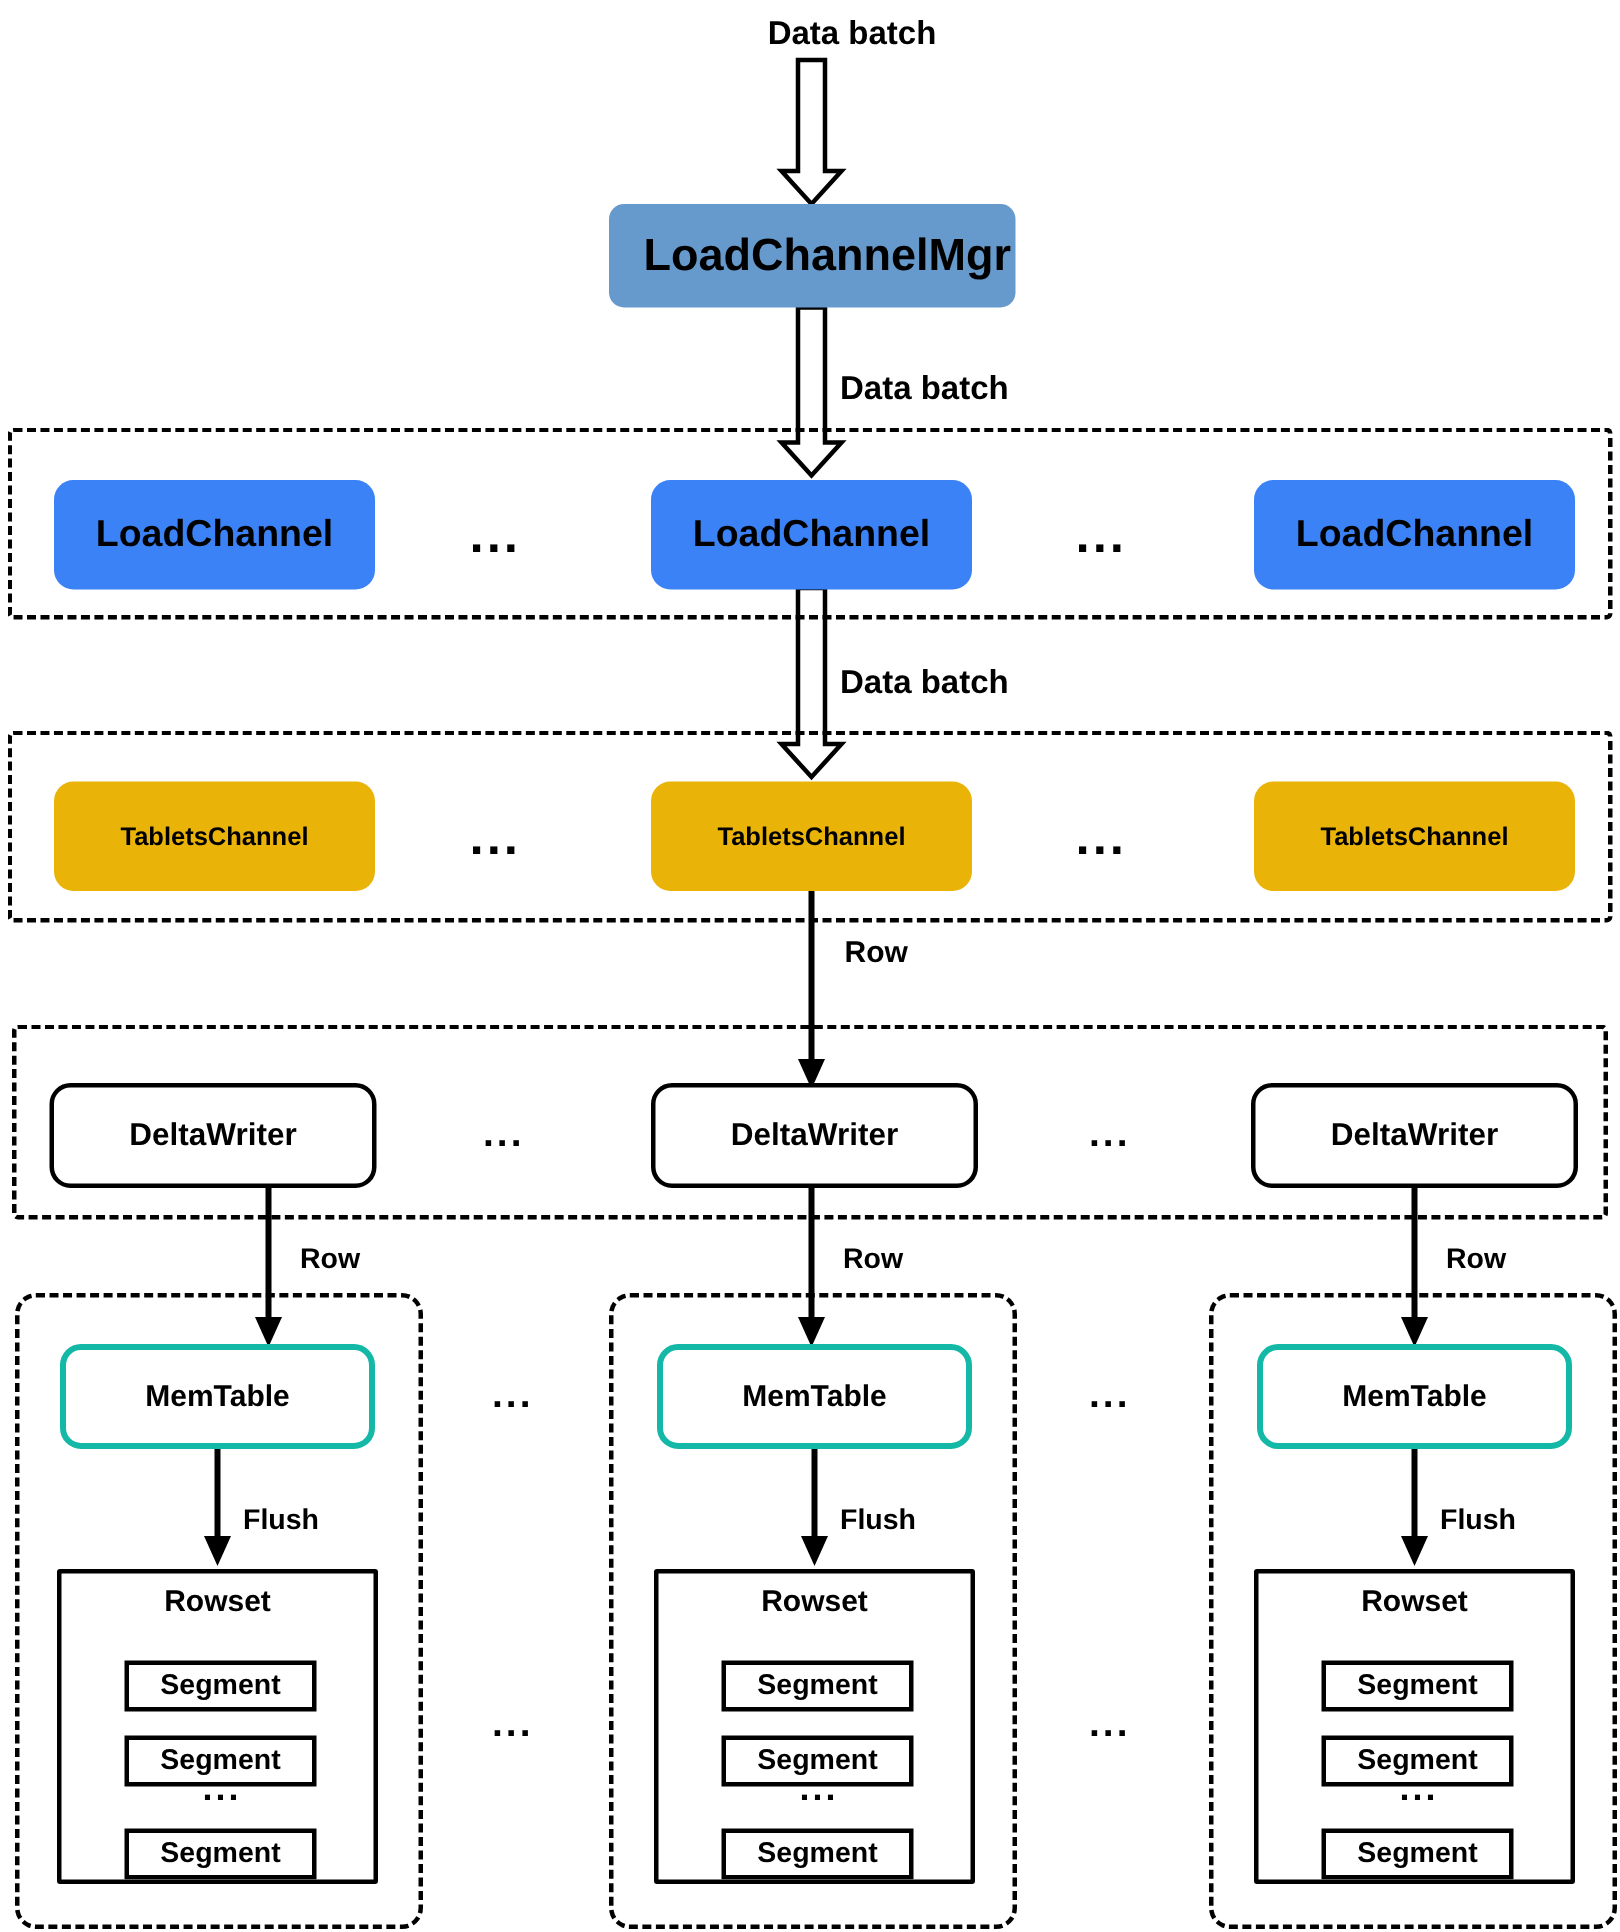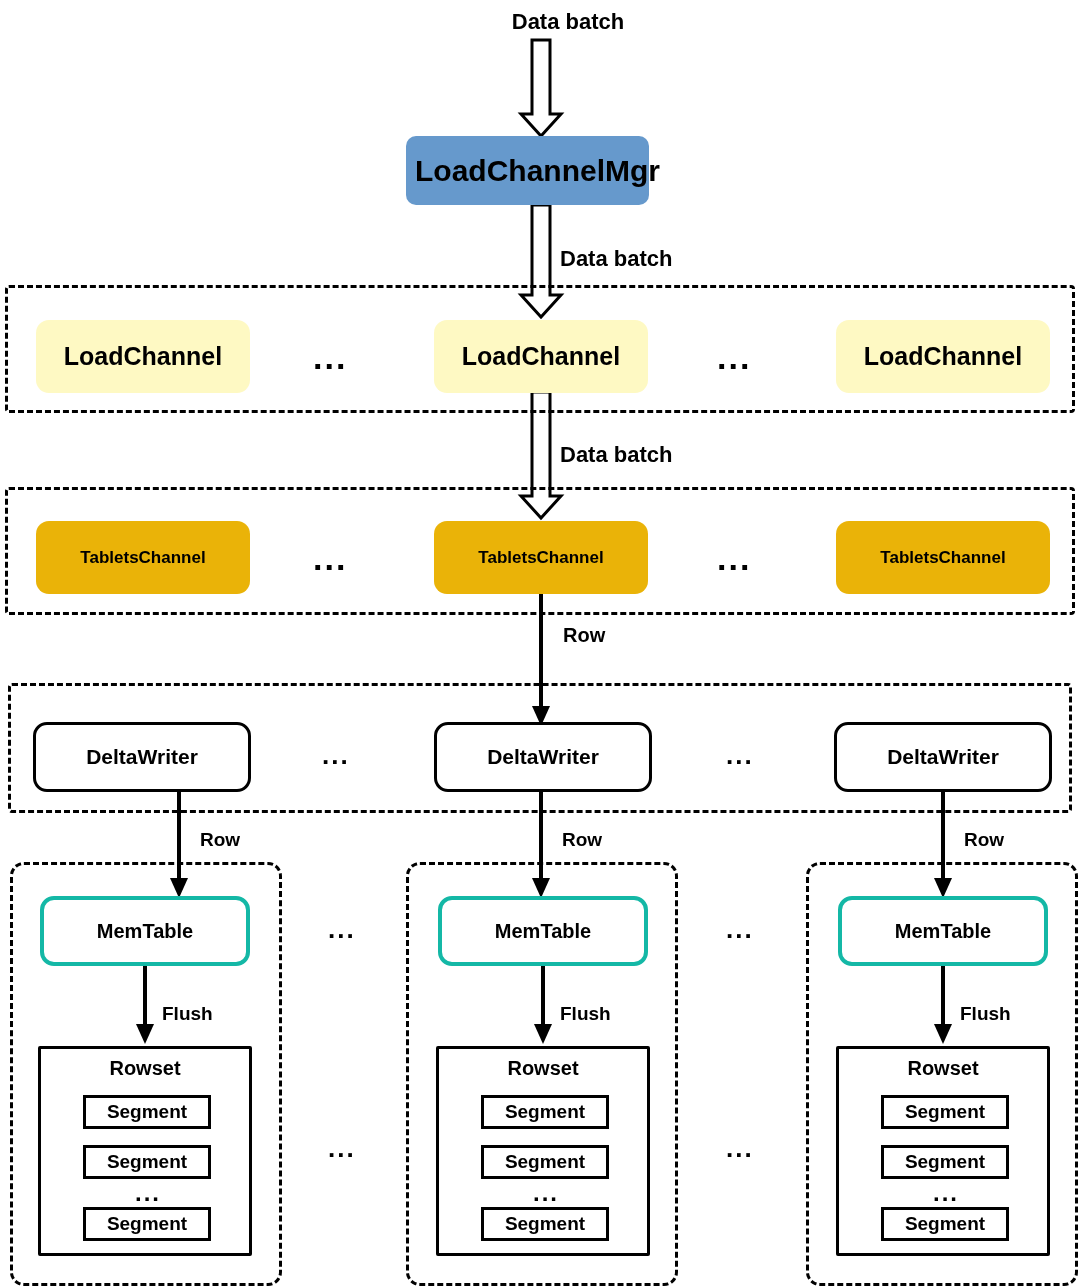--- a/index.html
+++ b/index.html
@@ -38,21 +38,21 @@
     font-weight:bold;
     color:#000;
     box-sizing:border-box;
   }
   .node-blue{
     background:#6699CC;
     border-radius:10px;
     font-size:30px;
   }
   .node-green{
-    background:#fef9c3;
+    background:#3b82f6;
     border-radius:13px;
     font-size:25px;
   }
   .node-gray{
     background:#eab308;
     border-radius:13px;
     font-size:17px;
   }
   .node-white{
     background:#ffffff;
@@ -81,20 +81,21 @@
     background:#ffffff;
     border:3px solid #000;
     border-radius:0;
     display:flex;
     align-items:center;
     justify-content:center;
     font-weight:bold;
     font-size:19px;
     color:#000;
     box-sizing:border-box;
+    margin-top:12px;
   }
 
   
   .lbl{
     font-weight:bold;
     color:#000;
     white-space:nowrap;
   }
   .lbl-22{font-size:22px;}
   .lbl-20{font-size:20px;}
@@ -183,21 +184,21 @@
 
     <div class="abs group-col" style="left:10px;top:862px;width:272px;height:424px;"></div>
     <div class="abs group-col" style="left:406px;top:862px;width:272px;height:424px;"></div>
     <div class="abs group-col" style="left:806px;top:862px;width:272px;height:424px;"></div>
   </div>
 
   <div class="boxes">
 
     <div class="abs lbl lbl-22" style="left:483px;top:9px;width:170px;text-align:center;">Data batch</div>
 
-    <div class="abs node node-blue" style="left:406px;top:136px;width:243px;height:69px;padding-left:20px;">LoadChannelMgr</div>
+    <div class="abs node node-blue" style="left:406px;top:136px;width:271px;height:69px;padding-left:20px;">LoadChannelMgr</div>
 
     <div class="abs lbl lbl-22" style="left:560px;top:246px;">Data batch</div>
 
     <div class="abs node node-green" style="left:36px;top:320px;width:214px;height:73px;">LoadChannel</div>
     <div class="abs dots dots-32" style="left:313px;top:340px;">...</div>
     <div class="abs node node-green" style="left:434px;top:320px;width:214px;height:73px;">LoadChannel</div>
     <div class="abs dots dots-32" style="left:717px;top:340px;">...</div>
     <div class="abs node node-green" style="left:836px;top:320px;width:214px;height:73px;">LoadChannel</div>
 
     <div class="abs lbl lbl-22" style="left:560px;top:442px;">Data batch</div>

